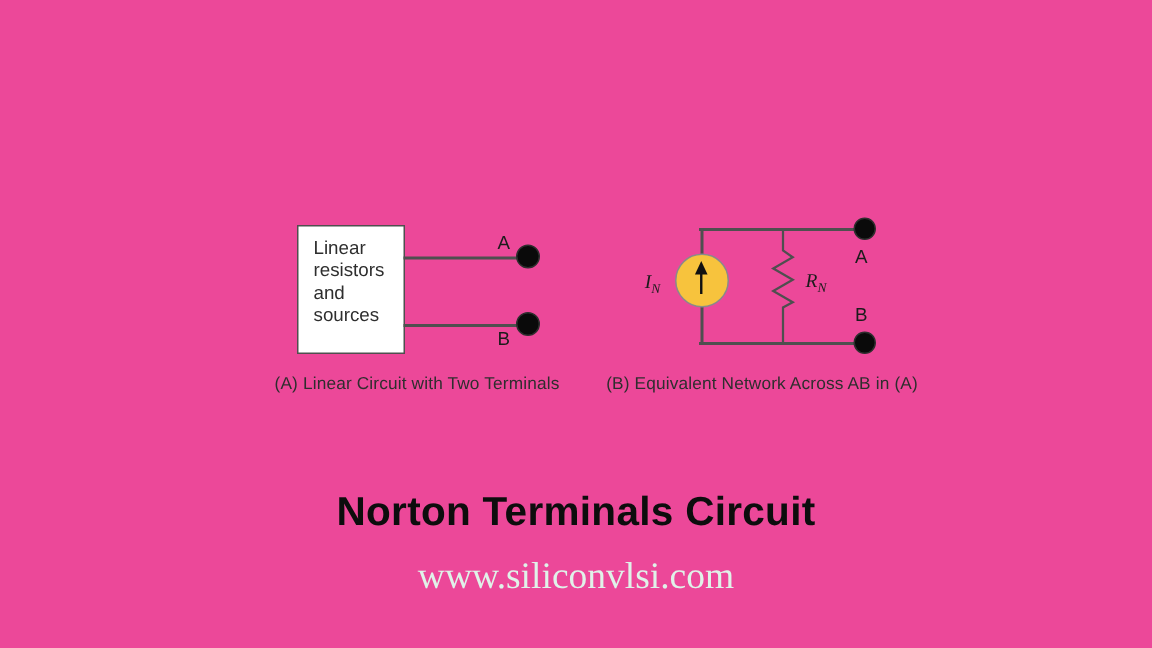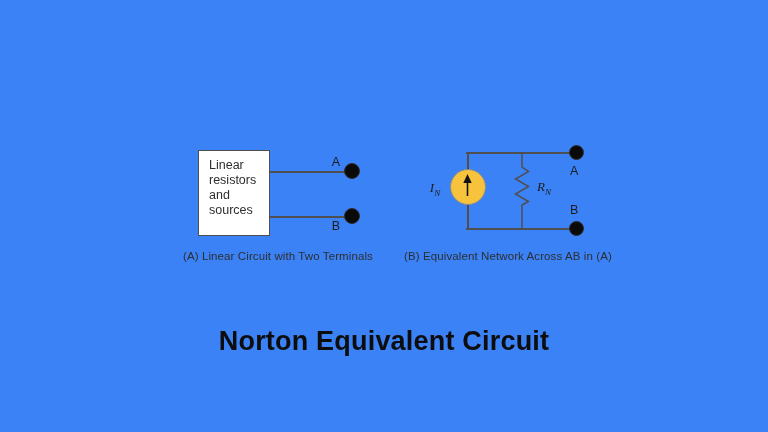--- a/index.html
+++ b/index.html
@@ -1,21 +1,21 @@
 <!DOCTYPE html>
 <html><head>
 <meta charset="utf-8">
 <style>
   * { margin: 0; padding: 0; box-sizing: border-box; }
   html, body { background: #ffffff; }
   .stage {
     position: relative;
     width: 768px;
     height: 432px;
-    background: #3b82f6;
+    background: #ec4899;
     overflow: hidden;
     font-family: "Liberation Sans", sans-serif;
     color: #2b2b2b;
   }
   .abs { position: absolute; }
 
   
   .wire-h { position: absolute; height: 1.5px; background: #4f4f4f; }
   .wire-v { position: absolute; width: 1.5px; background: #4f4f4f; }
 
@@ -156,16 +156,17 @@
 
     <div class="dot" style="left:569px; top:145px; width:15px; height:15px;"></div>
     <div class="dot" style="left:569px; top:221px; width:15px; height:15px;"></div>
 
     <div class="term-label" style="left:570px; top:164px;">A</div>
     <div class="term-label" style="left:570px; top:203px;">B</div>
 
     <div class="caption" style="left:398px; width:220px;">(B) Equivalent Network Across AB in (A)</div>
   </div>
 
-  <div class="page-title">Norton Equivalent Circuit</div>
+  <div class="page-title">Norton Terminals Circuit</div>
 
+  <div class="watermark">www.siliconvlsi.com</div>
 
 </div>
 
 </body></html>

